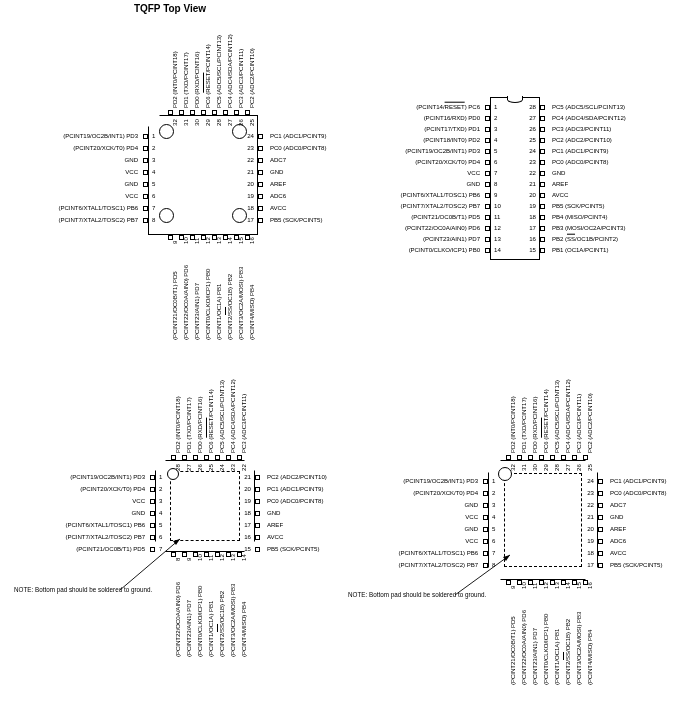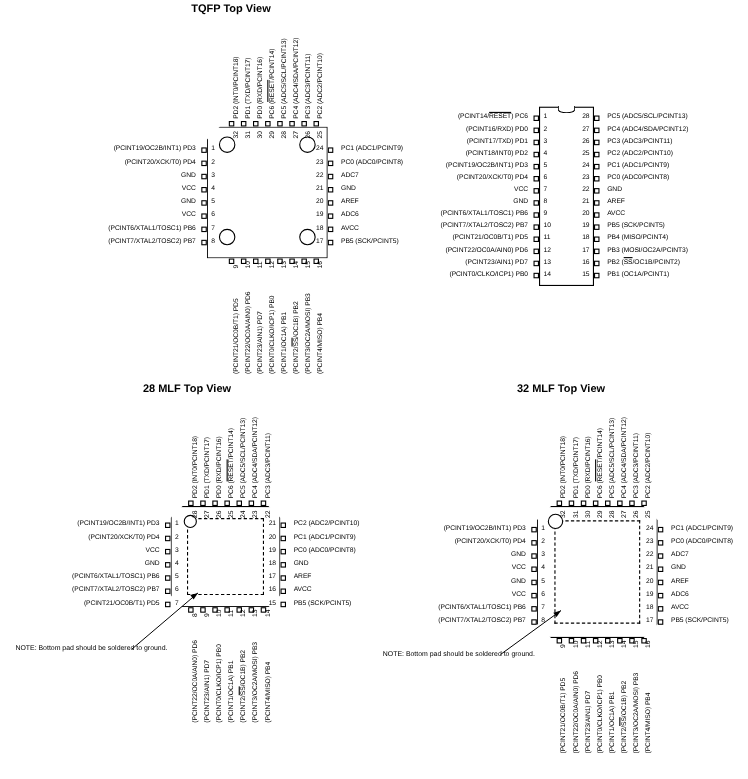--- a/index.html
+++ b/index.html
@@ -36,21 +36,21 @@
         transform-origin:0 0;transform:rotate(-90deg);letter-spacing:-0.05px;}
   .vnum{position:absolute;font-size:6.1px;line-height:6.6px;white-space:nowrap;
         transform-origin:0 0;transform:rotate(-90deg);}
   .ovl{text-decoration:overline;}
   .note{position:absolute;font-size:6.3px;white-space:nowrap;}
   .leader{position:absolute;overflow:visible;}
 </style>
 </head>
 <body>
 
-<div class="pkg" style="left:0;top:0;width:340px;height:340px;margin-left:40px;">
+<div class="pkg" style="left:0;top:0;width:340px;height:340px;">
   <div class="title" style="left:0;top:3px;width:340px;">TQFP Top View</div>
   <div class="body-oct" style="left:148px;top:115px;width:110px;height:120px;clip-path:polygon(12px 0,100% 0,100% 100%,0 100%,0 12px);"></div>
   <div class="dot" style="left:159px;top:124px;width:15px;height:15px;"></div>
   <div class="dot" style="left:232px;top:124px;width:15px;height:15px;"></div>
   <div class="dot" style="left:159px;top:208px;width:15px;height:15px;"></div>
   <div class="dot" style="left:232px;top:208px;width:15px;height:15px;"></div>
   <div>
       <div class="pad-h" style="left: 143px; top: 133.5px;"></div>
       <div class="num r" style="left: 152px; top: 136px;">1</div>
       <div class="lbl l" style="left: 0px; width: 138px; top: 136px;">(PCINT19/OC2B/INT1) PD3</div>
@@ -243,21 +243,20 @@
       <div class="pad-h" style="left: 200px; top: 236.5px;"></div>
       <div class="num l" style="left: 0px; width: 196px; top: 239px;">16</div>
       <div class="lbl r" style="left: 212px; top: 239px;">PB2 (<span class="ovl">SS</span>/OC1B/PCINT2)</div>
       <div class="pad-h" style="left: 200px; top: 247.5px;"></div>
       <div class="num l" style="left: 0px; width: 196px; top: 250px;">15</div>
       <div class="lbl r" style="left: 212px; top: 250px;">PB1 (OC1A/PCINT1)</div>
     </div>
 </div>
 
 <div class="pkg" style="left:0;top:340px;width:340px;height:368px;">
-  <div class="title" style="left:0;top:8px;width:340px;">28 MLF Top View</div>
   <div class="body-oct" style="left:155px;top:120px;width:100px;height:92px;clip-path:polygon(11px 0,calc(100% - 11px) 0,100% 11px,100% calc(100% - 11px),calc(100% - 11px) 100%,11px 100%,0 calc(100% - 11px),0 11px);"></div>
   <div class="dashed-pad" style="left:170px;top:131px;width:70px;height:70px;"></div>
   <div class="dot" style="left:167px;top:128px;width:12px;height:12px;"></div>
   <svg class="leader" style="left:0;top:0;width:340px;height:368px;">
     <line x1="120" y1="250" x2="180" y2="199" stroke="#000" stroke-width="0.9"></line>
     <polygon points="180,199 173,201 176,205" fill="#000"></polygon>
   </svg>
   <div class="note" style="left:14px;top:246px;">NOTE:  Bottom pad should be soldered to ground.</div>
   <div>
       <div class="pad-h" style="left: 150px; top: 134.5px;"></div>
@@ -347,21 +346,20 @@
       <div class="pad-v" style="left: 225.5px; top: 212px;"></div>
       <div class="vnum" style="left: 230.2px; top: 221px;">13</div>
       <div class="vlbl" style="left: 230.2px; top: 317px;">(PCINT3/OC2A/MOSI) PB3</div>
       <div class="pad-v" style="left: 236.5px; top: 212px;"></div>
       <div class="vnum" style="left: 241.2px; top: 221px;">14</div>
       <div class="vlbl" style="left: 241.2px; top: 317px;">(PCINT4/MISO) PB4</div>
     </div>
 </div>
 
 <div class="pkg" style="left:340px;top:340px;width:340px;height:368px;">
-  <div class="title" style="left:0;top:8px;width:340px;">32 MLF Top View</div>
   <div class="body-oct" style="left:148px;top:120px;width:110px;height:120px;clip-path:polygon(13px 0,calc(100% - 13px) 0,100% 13px,100% calc(100% - 13px),calc(100% - 13px) 100%,13px 100%,0 calc(100% - 13px),0 13px);"></div>
   <div class="dashed-pad" style="left:164px;top:133px;width:78px;height:94px;"></div>
   <div class="dot" style="left:158px;top:127px;width:14px;height:14px;"></div>
   <svg class="leader" style="left:0;top:0;width:340px;height:368px;">
     <line x1="115" y1="255" x2="170" y2="215" stroke="#000" stroke-width="0.9"></line>
     <polygon points="170,215 163,217 166,221" fill="#000"></polygon>
   </svg>
   <div class="note" style="left:8px;top:251px;">NOTE:  Bottom pad should be soldered to ground.</div>
   <div>
       <div class="pad-h" style="left: 143px; top: 138.5px;"></div>

